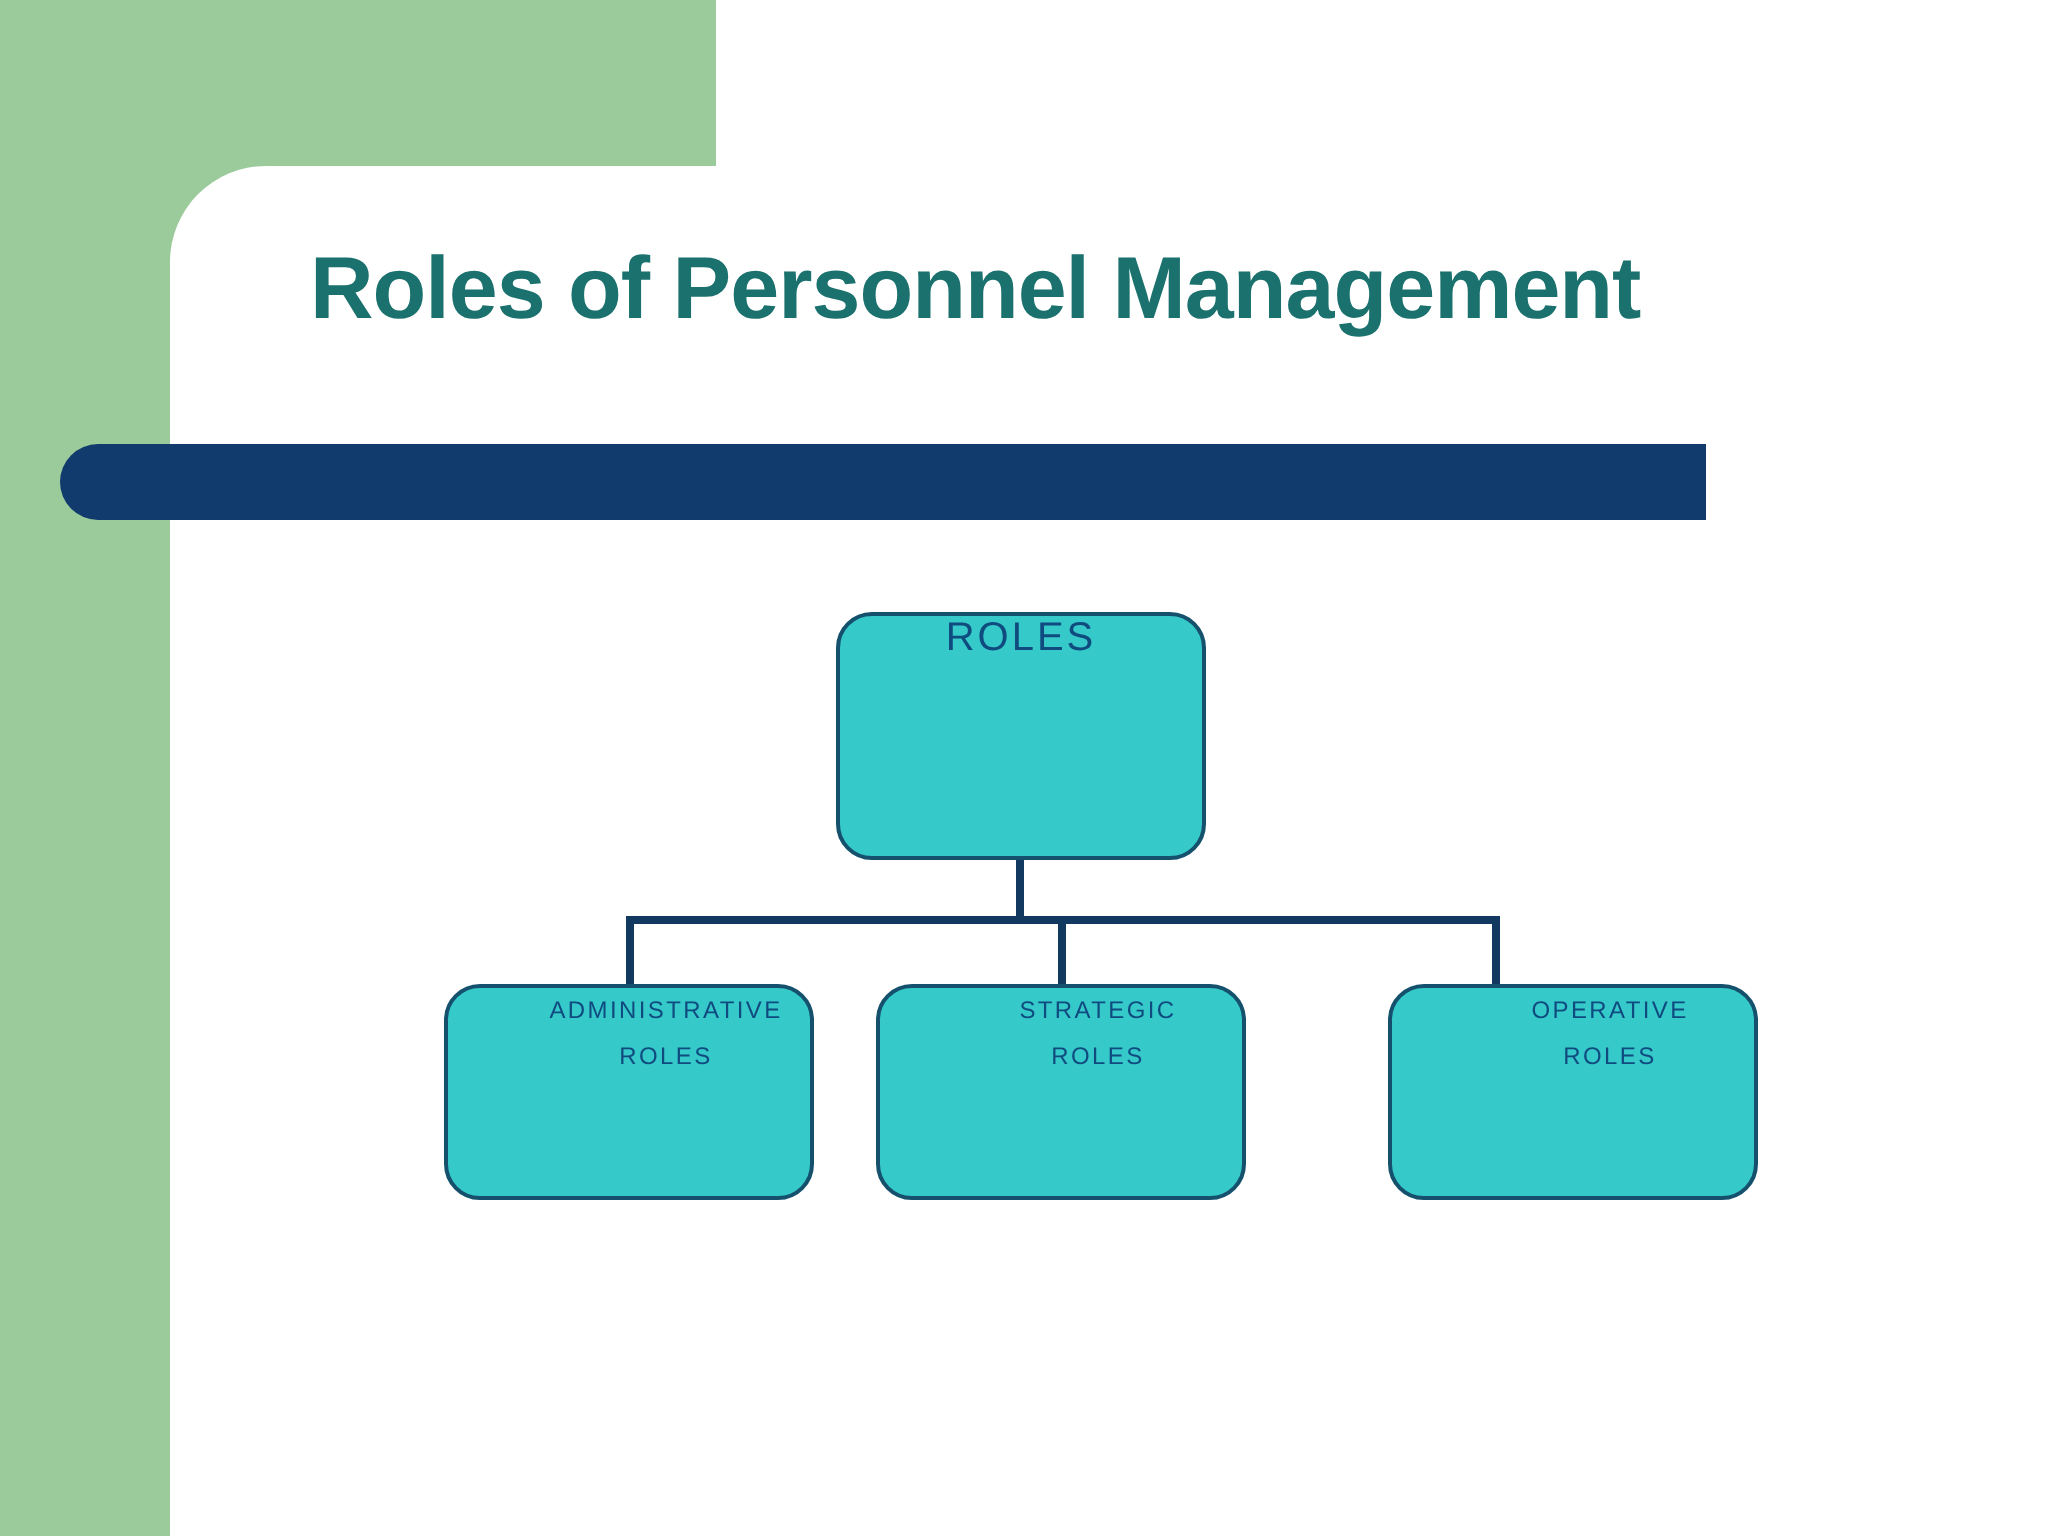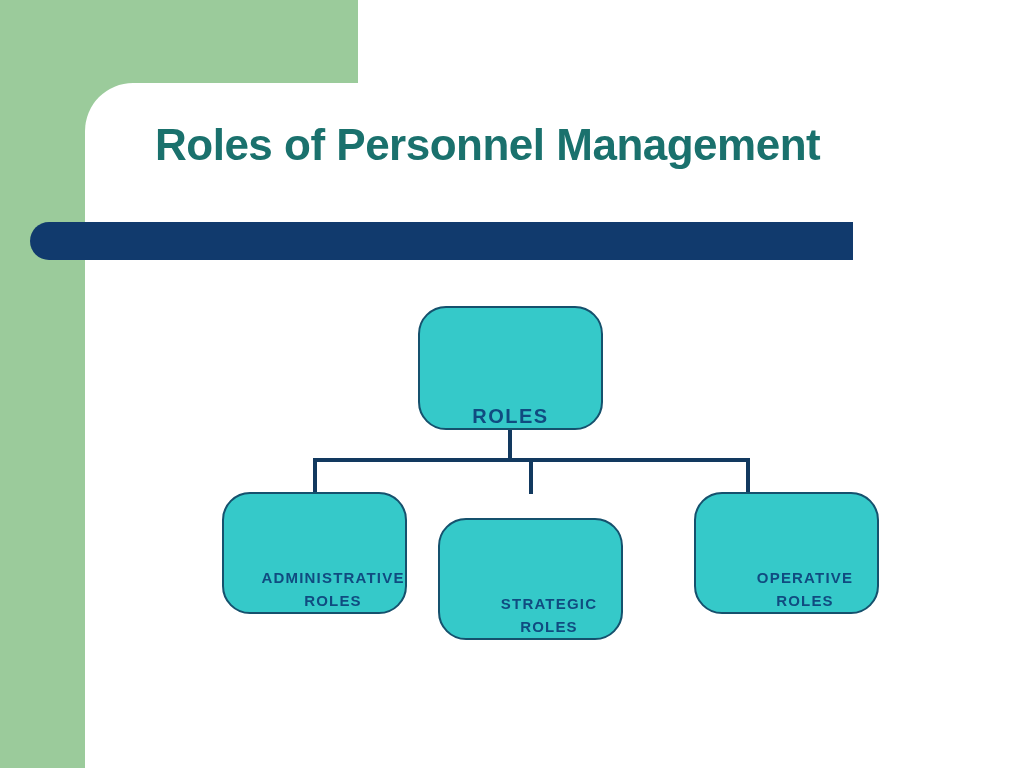--- a/index.html
+++ b/index.html
@@ -37,29 +37,29 @@
   }
   .navy-bar{
     position:absolute;left:30px;top:222px;width:823px;height:38px;
     background:var(--navy);border-radius:19px 0 0 19px;z-index:2;
   }
   
   .node{
     position:absolute;z-index:3;
     background:var(--turquoise);
     border:2px solid var(--box-border);
-    border-radius:28px;
-    display:flex;flex-direction:column;align-items:center;justify-content:flex-end;
+    border-radius:18px;
+    display:flex;flex-direction:column;align-items:center;justify-content:flex-start;
     text-align:center;
-    color:var(--box-text);font-weight:bold;
+    color:var(--box-text);font-weight:normal;
   }
   .node-root{left:418px;top:306px;width:185px;height:124px;font-size:20px;letter-spacing:1.5px;}
-  .node-child{width:185px;height:122px;font-size:15px;letter-spacing:1.2px;line-height:23px;padding-left:37px;}
+  .node-child{width:185px;height:108px;font-size:12px;letter-spacing:1.2px;line-height:23px;padding-left:37px;}
   .node-child-1{left:222px;top:492px;}
-  .node-child-2{left:438px;top:492px;margin-top:26px;}
+  .node-child-2{left:438px;top:492px;}
   .node-child-3{left:694px;top:492px;}
   .node-line{display:block;}
   
   .connector{position:absolute;background:var(--line-navy);z-index:2;}
   .conn-stem{left:508px;top:428px;width:4px;height:32px;}
   .conn-hline{left:313px;top:458px;width:437px;height:4px;}
   .conn-drop-1{left:313px;top:458px;width:4px;height:36px;}
   .conn-drop-2{left:529px;top:458px;width:4px;height:36px;}
   .conn-drop-3{left:746px;top:458px;width:4px;height:36px;}
 </style>

